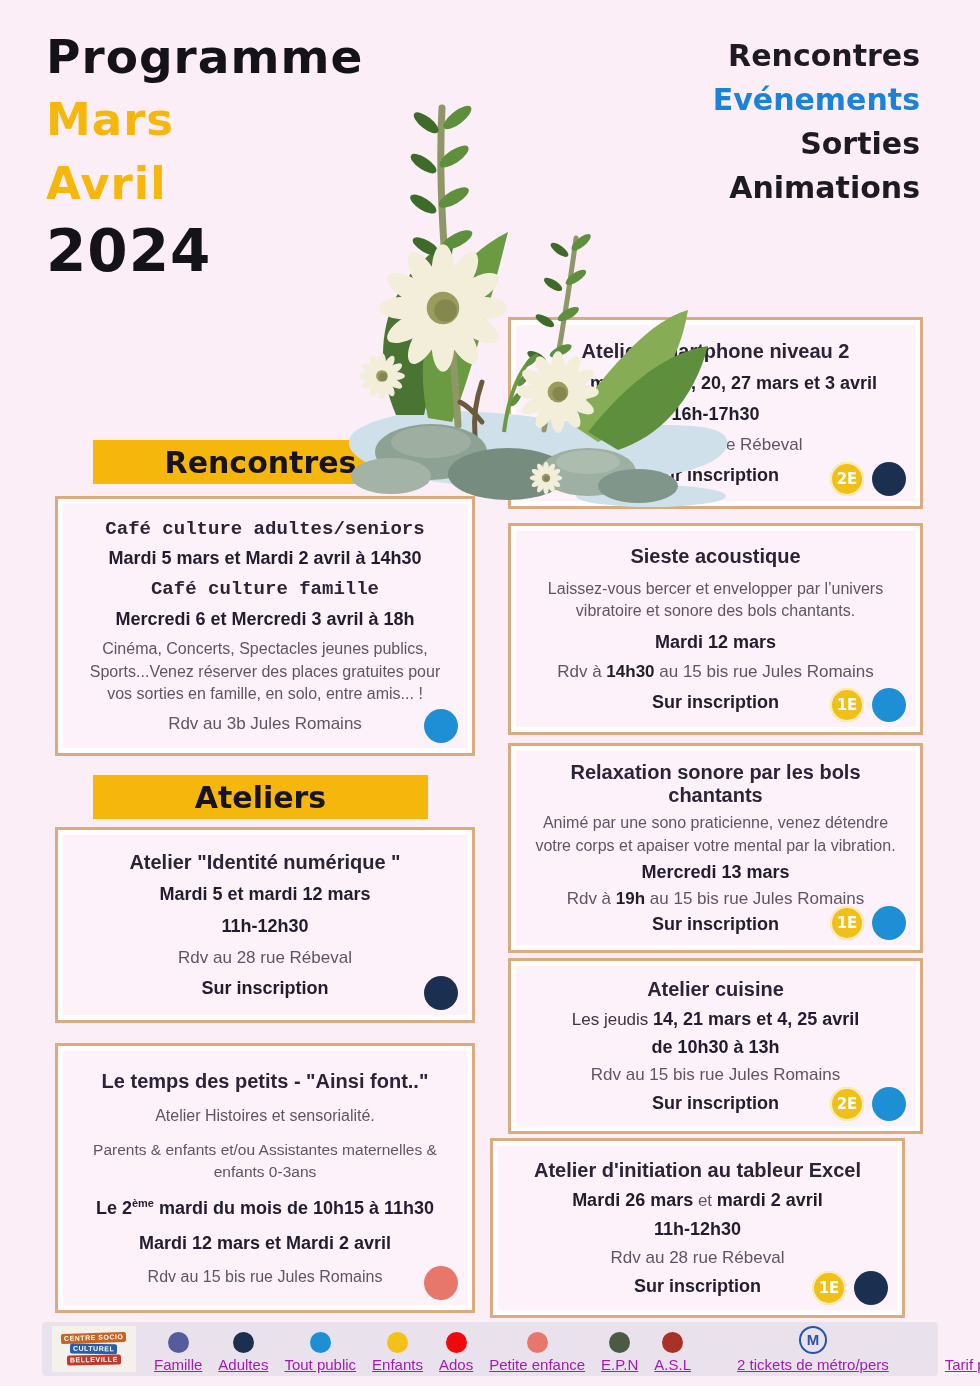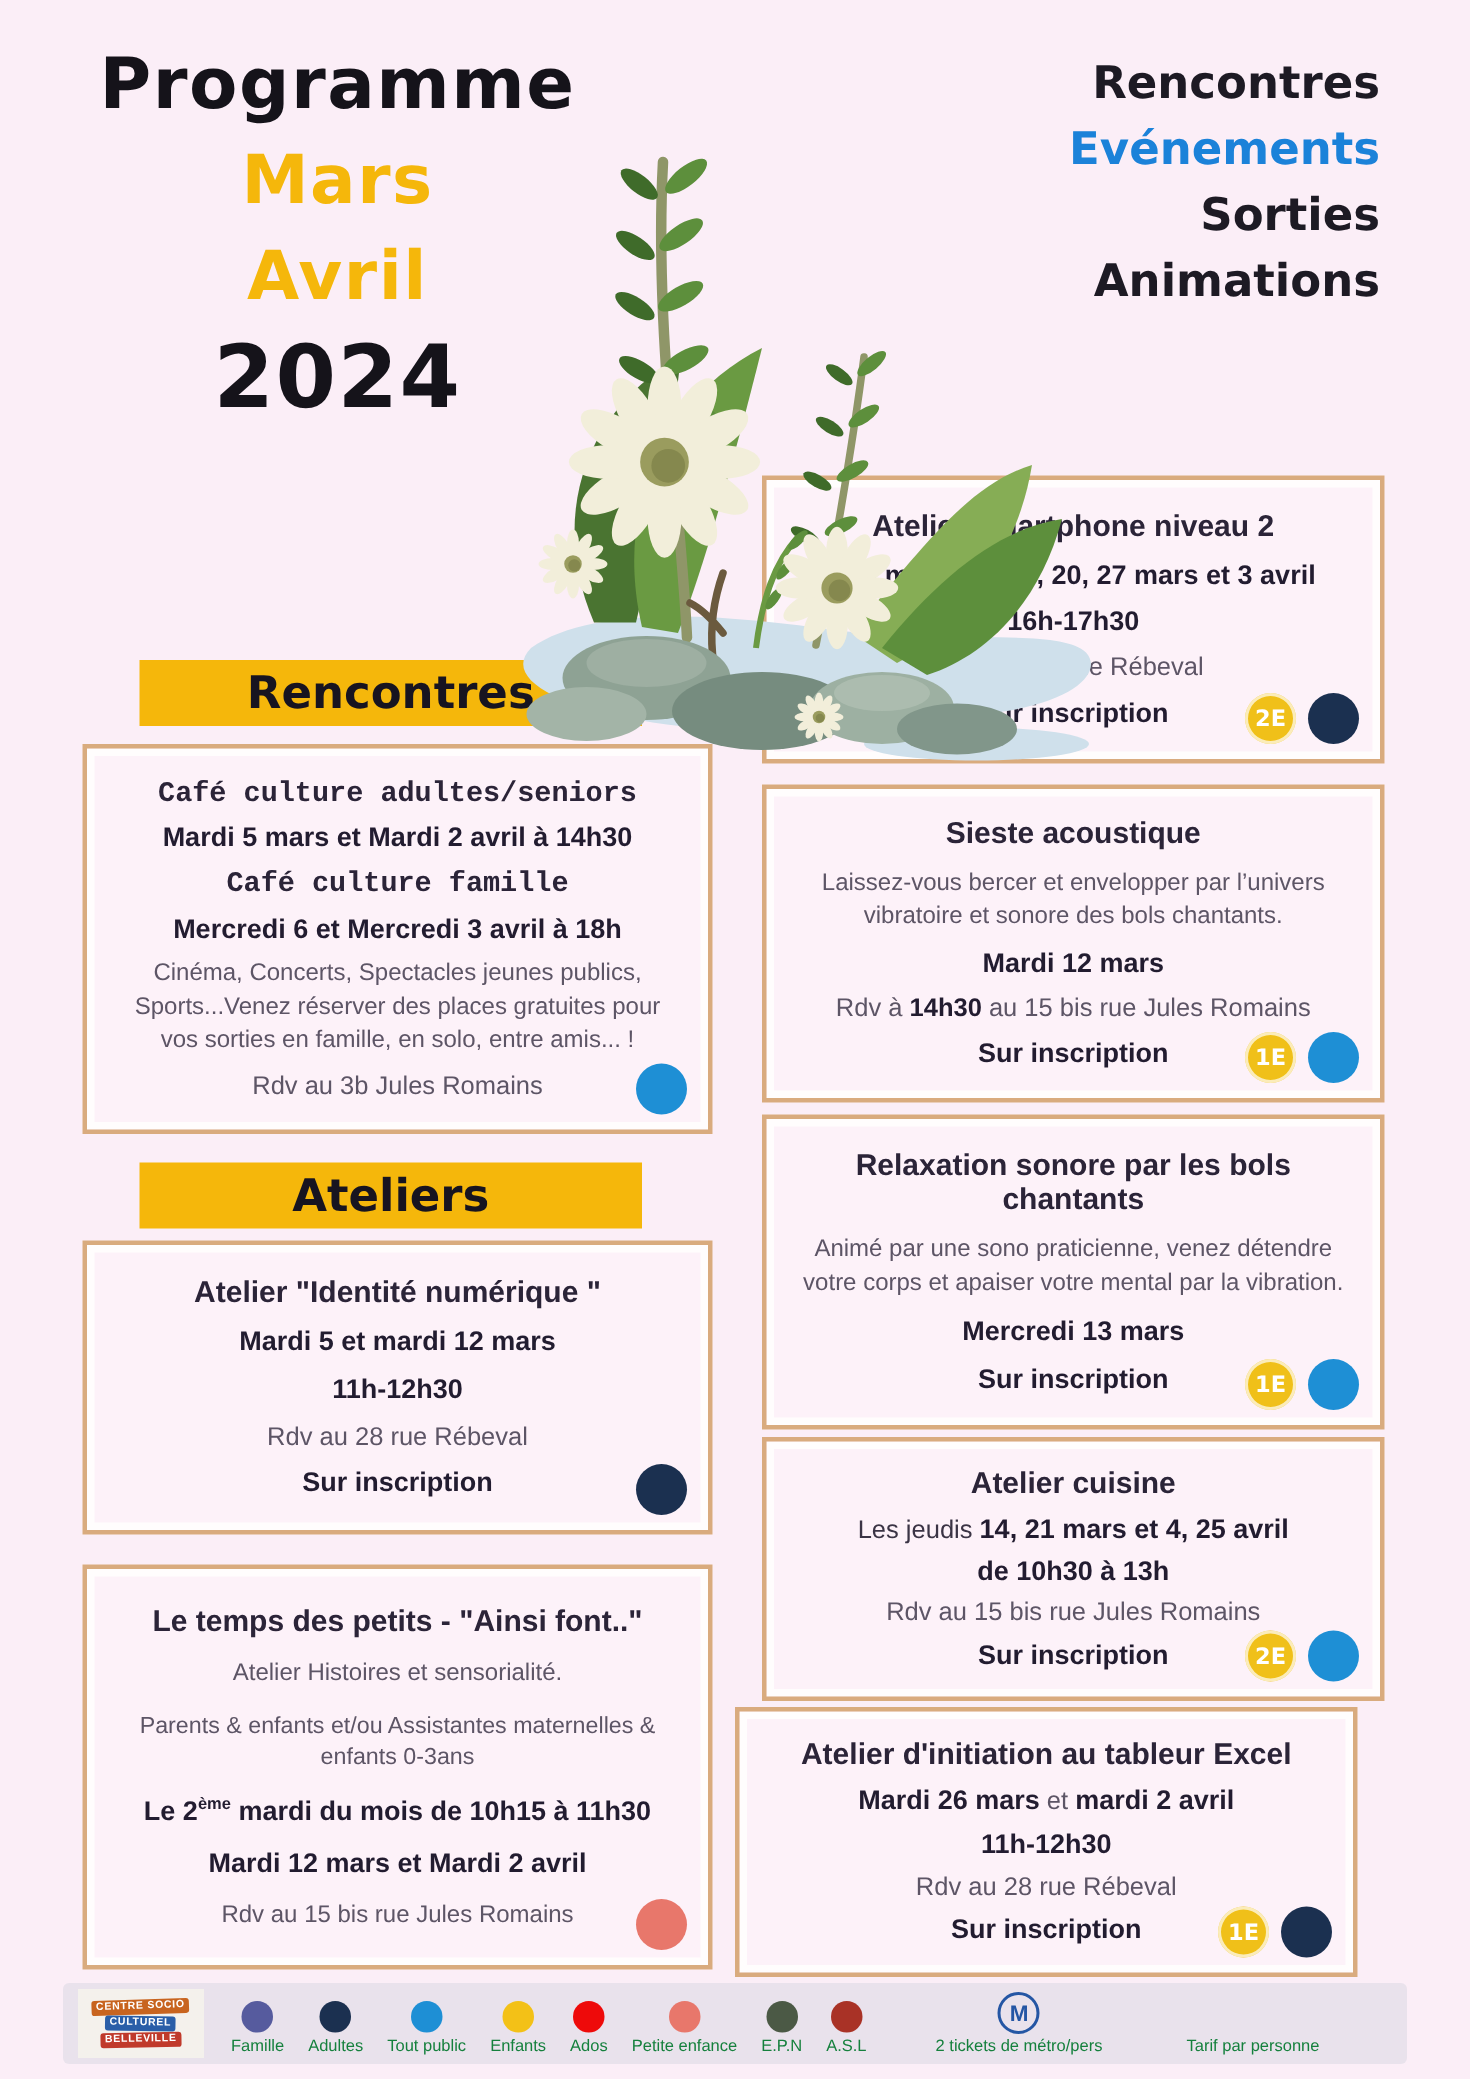--- a/index.html
+++ b/index.html
@@ -1,20 +1,20 @@
 <!DOCTYPE html>
 <html style="--page-bg: #fbeef7; --accent-yellow: #f5b70b; --event-blue: #1b82d9; --border-tan: #d9ab7e; --badge-yellow: #f0c019; --famille: #565b9e; --adultes: #1b3050; --tout-public: #1e8fd5; --enfants: #f3c117; --ados: #ee0a0a; --petite-enfance: #e8776b; --epn: #4b5945; --asl: #a93226;"><head>
 <meta charset="utf-8">
 <style>
   html,body{margin:0;padding:0;}
   body{font-family:"Liberation Sans", sans-serif; background:#fbeef7;}
   .page{position:relative; width:980px; height:1386px; background:var(--page-bg,#fbeef7); overflow:hidden; margin:0 auto;}
 
   
-  .title-block{position:absolute; left:58px; top:26px; width:334px; text-align:center; z-index:1;}
+  .title-block{position:absolute; left:46px; top:26px; width:334px; z-index:1;}
   .title-line{font-weight:800; letter-spacing:1px; color:#15131a; font-family:"DejaVu Sans", sans-serif;}
   .t-programme{font-size:47px; line-height:62px;}
   .t-month{font-size:45px; line-height:64px; color:var(--accent-yellow,#f5b70b);}
   .t-year{font-size:58px; line-height:70px;}
 
   .menu{position:absolute; right:60px; top:34px; text-align:right; z-index:1;}
   .menu-item{font-size:30px; line-height:44px; font-weight:700; color:#1d1a24; font-family:"DejaVu Sans", sans-serif;}
   .menu-item.blue{color:var(--event-blue,#1b82d9);}
 
   
@@ -59,21 +59,21 @@
           border-radius:4px; display:flex; align-items:center; padding:0 10px; box-sizing:border-box; gap:18px; z-index:2;}
   .logo{width:84px; height:46px; background:#f4f1ec; display:flex; flex-direction:column; align-items:center;
         justify-content:center; gap:1px; flex:0 0 auto;}
   .logo-line{color:#fff; font-size:7px; font-weight:800; letter-spacing:.5px; padding:0 3px; line-height:10px; border-radius:2px;}
   .logo-l1{background:#c8641f; transform:rotate(-2deg);}
   .logo-l2{background:#2a5ea8; transform:rotate(1deg);}
   .logo-l3{background:#c03a2b; transform:rotate(-1deg);}
   .legend-items{display:flex; align-items:flex-end; gap:16px; flex:1 1 auto;}
   .legend-item{display:flex; flex-direction:column; align-items:center; gap:3px;}
   .legend-dot{width:21px; height:21px; border-radius:50%;}
-  .legend-label{font-size:11px; color:#15803d; white-space:nowrap;}
+  .legend-label{font-size:15px; color:#a21caf; white-space:nowrap;text-decoration:underline;}
   .legend-metro,.legend-tarif{display:flex; flex-direction:column; align-items:center; gap:2px;}
   .metro-icon{width:24px; height:24px; border-radius:50%; border:2.5px solid #2456a4; color:#2456a4;
               display:flex; align-items:center; justify-content:center; font-weight:800; font-size:15px; background:transparent;}
   .legend-metro{margin-left:30px;}
   .legend-tarif{margin-left:40px;}
 
   
   .plant{position:absolute; left:336px; top:80px; width:400px; height:430px; z-index:3; pointer-events:none;}
 </style>
 </head>
@@ -158,20 +158,21 @@
     <div class="corner">
       <span class="badge">1E</span>
       <span class="dot" style="background: rgb(30, 143, 213);"></span>
     </div>
   </div>
 
   <div class="card card-relax">
     <div class="ttl">Relaxation sonore par les bols chantants</div>
     <div class="desc">Animé par une sono praticienne, venez détendre votre corps et apaiser votre mental par la vibration.</div>
     <div class="bold">Mercredi 13 mars</div>
+    <div class="gray"><span>Rdv à </span><span class="bold" style="font-size:17px;">19h</span><span> au 15 bis rue Jules Romains</span></div>
     <div class="bold">Sur inscription</div>
     <div class="corner">
       <span class="badge">1E</span>
       <span class="dot" style="background: rgb(30, 143, 213);"></span>
     </div>
   </div>
 
   <div class="card card-cuisine">
     <div class="ttl">Atelier cuisine</div>
     <div class="gray" style="color:#3b3445;"><span>Les jeudis </span><span class="bold" style="font-size:18px;">14, 21 mars et 4, 25 avril</span></div>

